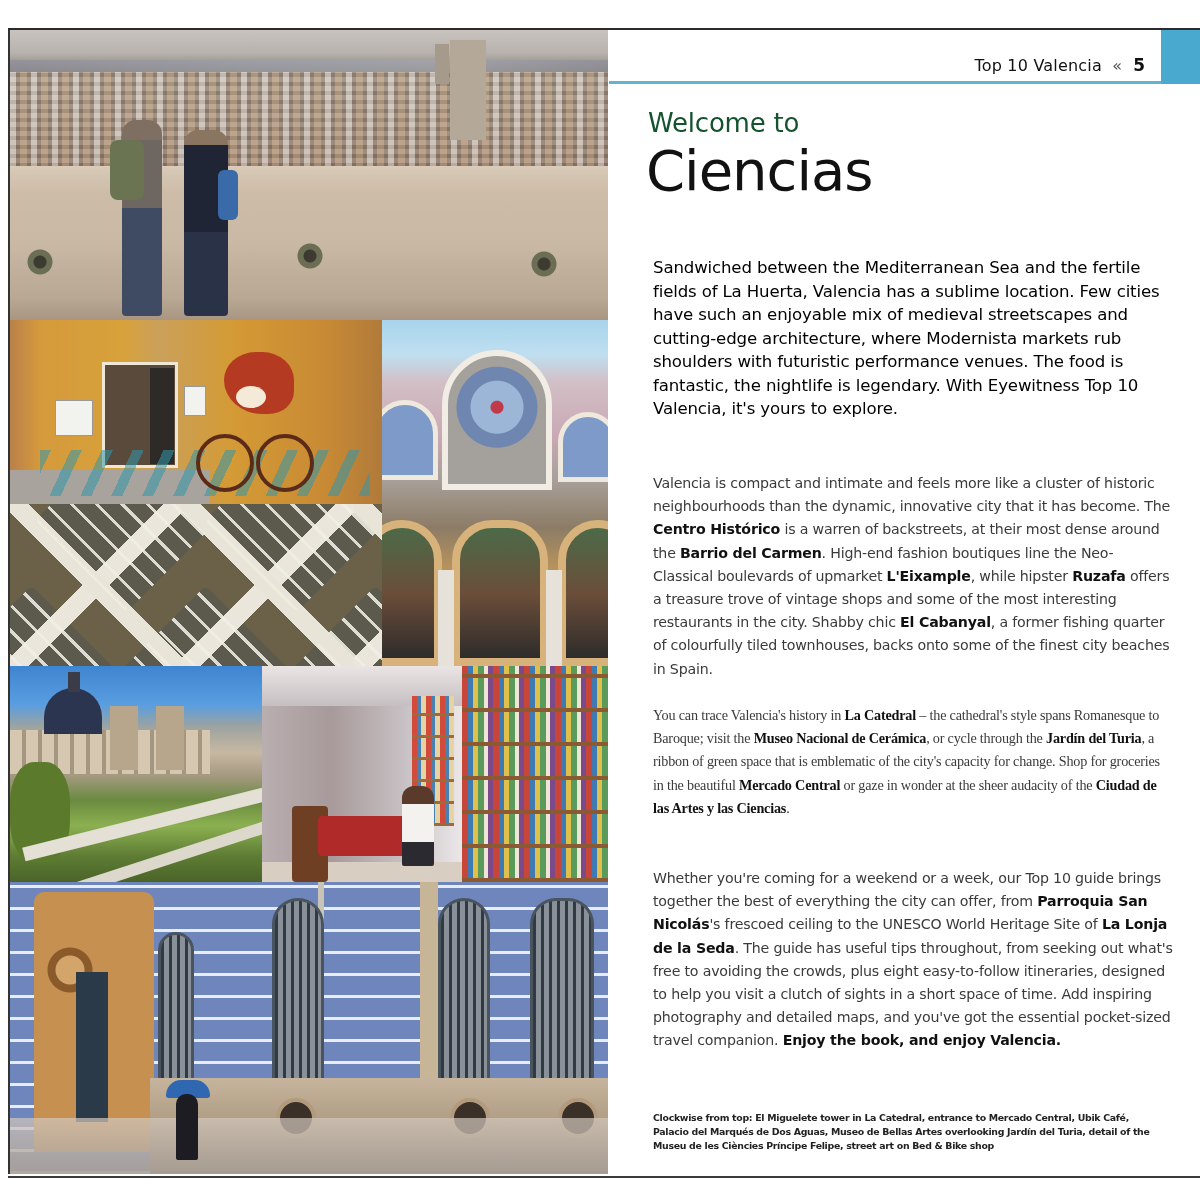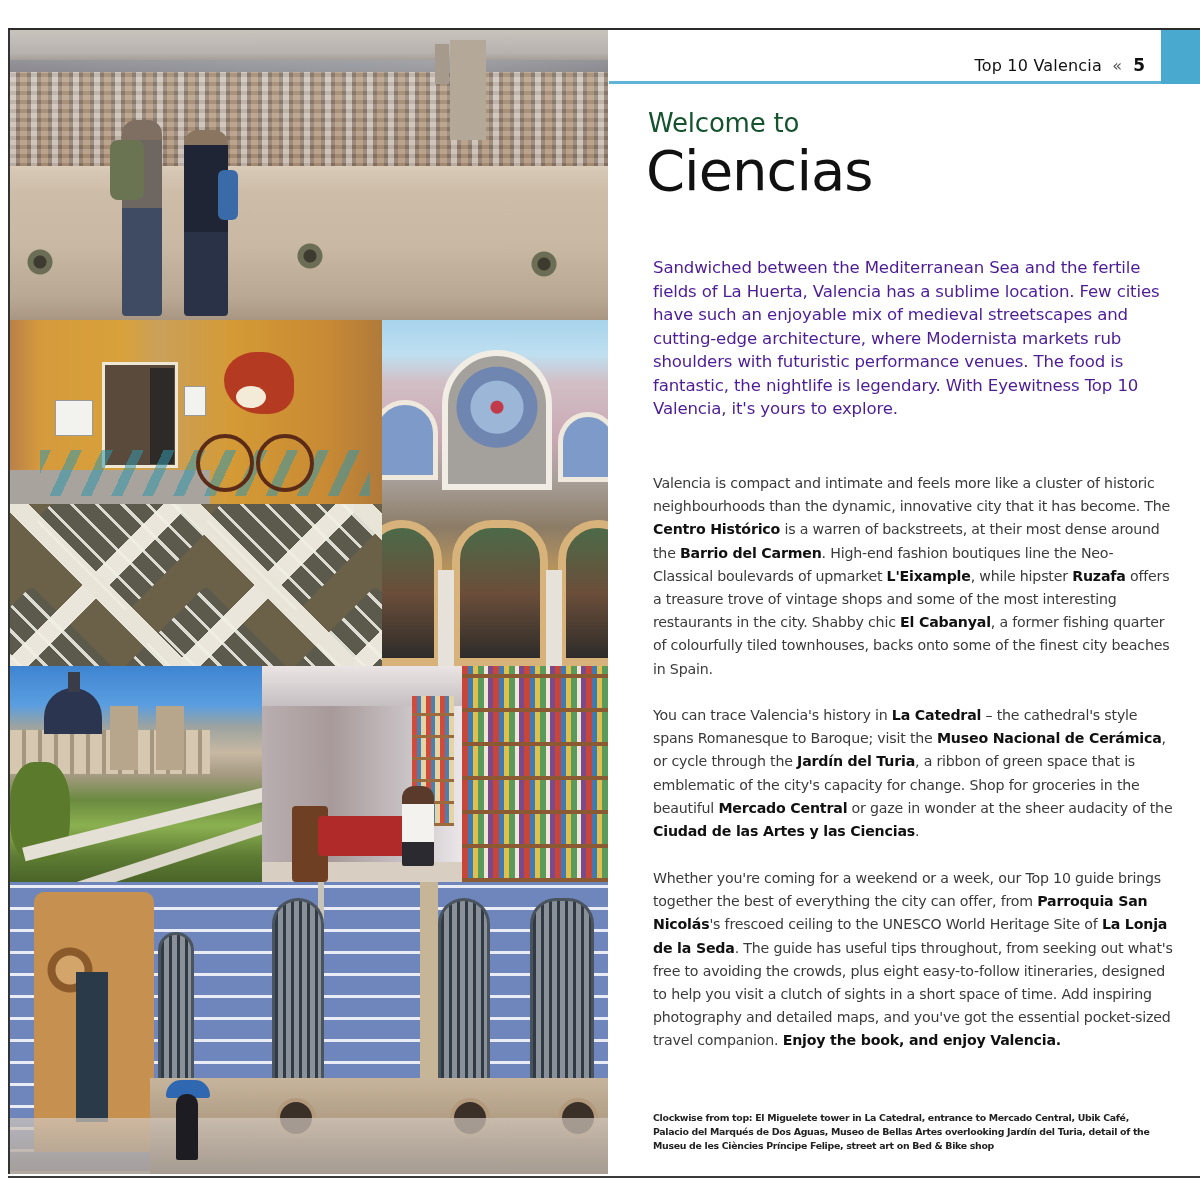--- a/index.html
+++ b/index.html
@@ -129,24 +129,24 @@
     .running-head { position:absolute; left:601px; top:0; width:553px; height:54px; border-bottom: 3px solid #5fb3d4; }
     .running-head .title { position:absolute; right:60px; top:26px; font-family: "DejaVu Sans", sans-serif; font-size:16px; color:#111; letter-spacing: .2px; }
     .running-head .chev { position:absolute; right:40px; top:26px; font-size:16px; color:#555; }
     .running-head .pagenum { position:absolute; right:17px; top:25px; font-size:17px; font-weight:bold; color:#111; }
     .tab-block { position:absolute; right:0; top:0; width:42px; height:54px; background:#4aa9cf; }
 
     
     .heading-small { position:absolute; left:640px; top:78px; font-size:26px; color:#14532d; font-weight:normal; letter-spacing:-.2px; }
     .heading-large { position:absolute; left:638px; top:110px; font-size:56px; color:#111; font-weight:normal; letter-spacing:-1px; line-height:1.1; }
 
-    .lede { position:absolute; left:645px; top:226px; width:525px; font-size:16.6px; line-height:23.5px; color:#4c1d95; letter-spacing:-.15px; }
+    .lede { position:absolute; left:645px; top:226px; width:525px; font-size:16.6px; line-height:23.5px; color:#000000; letter-spacing:-.15px; }
     .para { position:absolute; left:645px; width:520px; font-size:14.2px; line-height:23.2px; color:#3a3a3a; letter-spacing:-.2px; }
     .para b { color:#111; font-weight:bold; }
-    .para1 { top:442px; } .para2 { top:674px; } .para3 { top:837px; }
+    .para1 { top:442px; } .para2 { top:674px;font-family:Liberation Serif, serif; } .para3 { top:837px; }
     .caption { position:absolute; left:645px; top:1081px; width:510px; font-size:9.4px; line-height:14px; color:#222; font-weight:bold; letter-spacing:-.3px; }
   </style>
 </head>
 <body>
 
 <div class="page">
 
   <div class="collage">
     <div class="photo p1" title="El Miguelete tower in La Catedral">
       <div class="mountains"></div>

